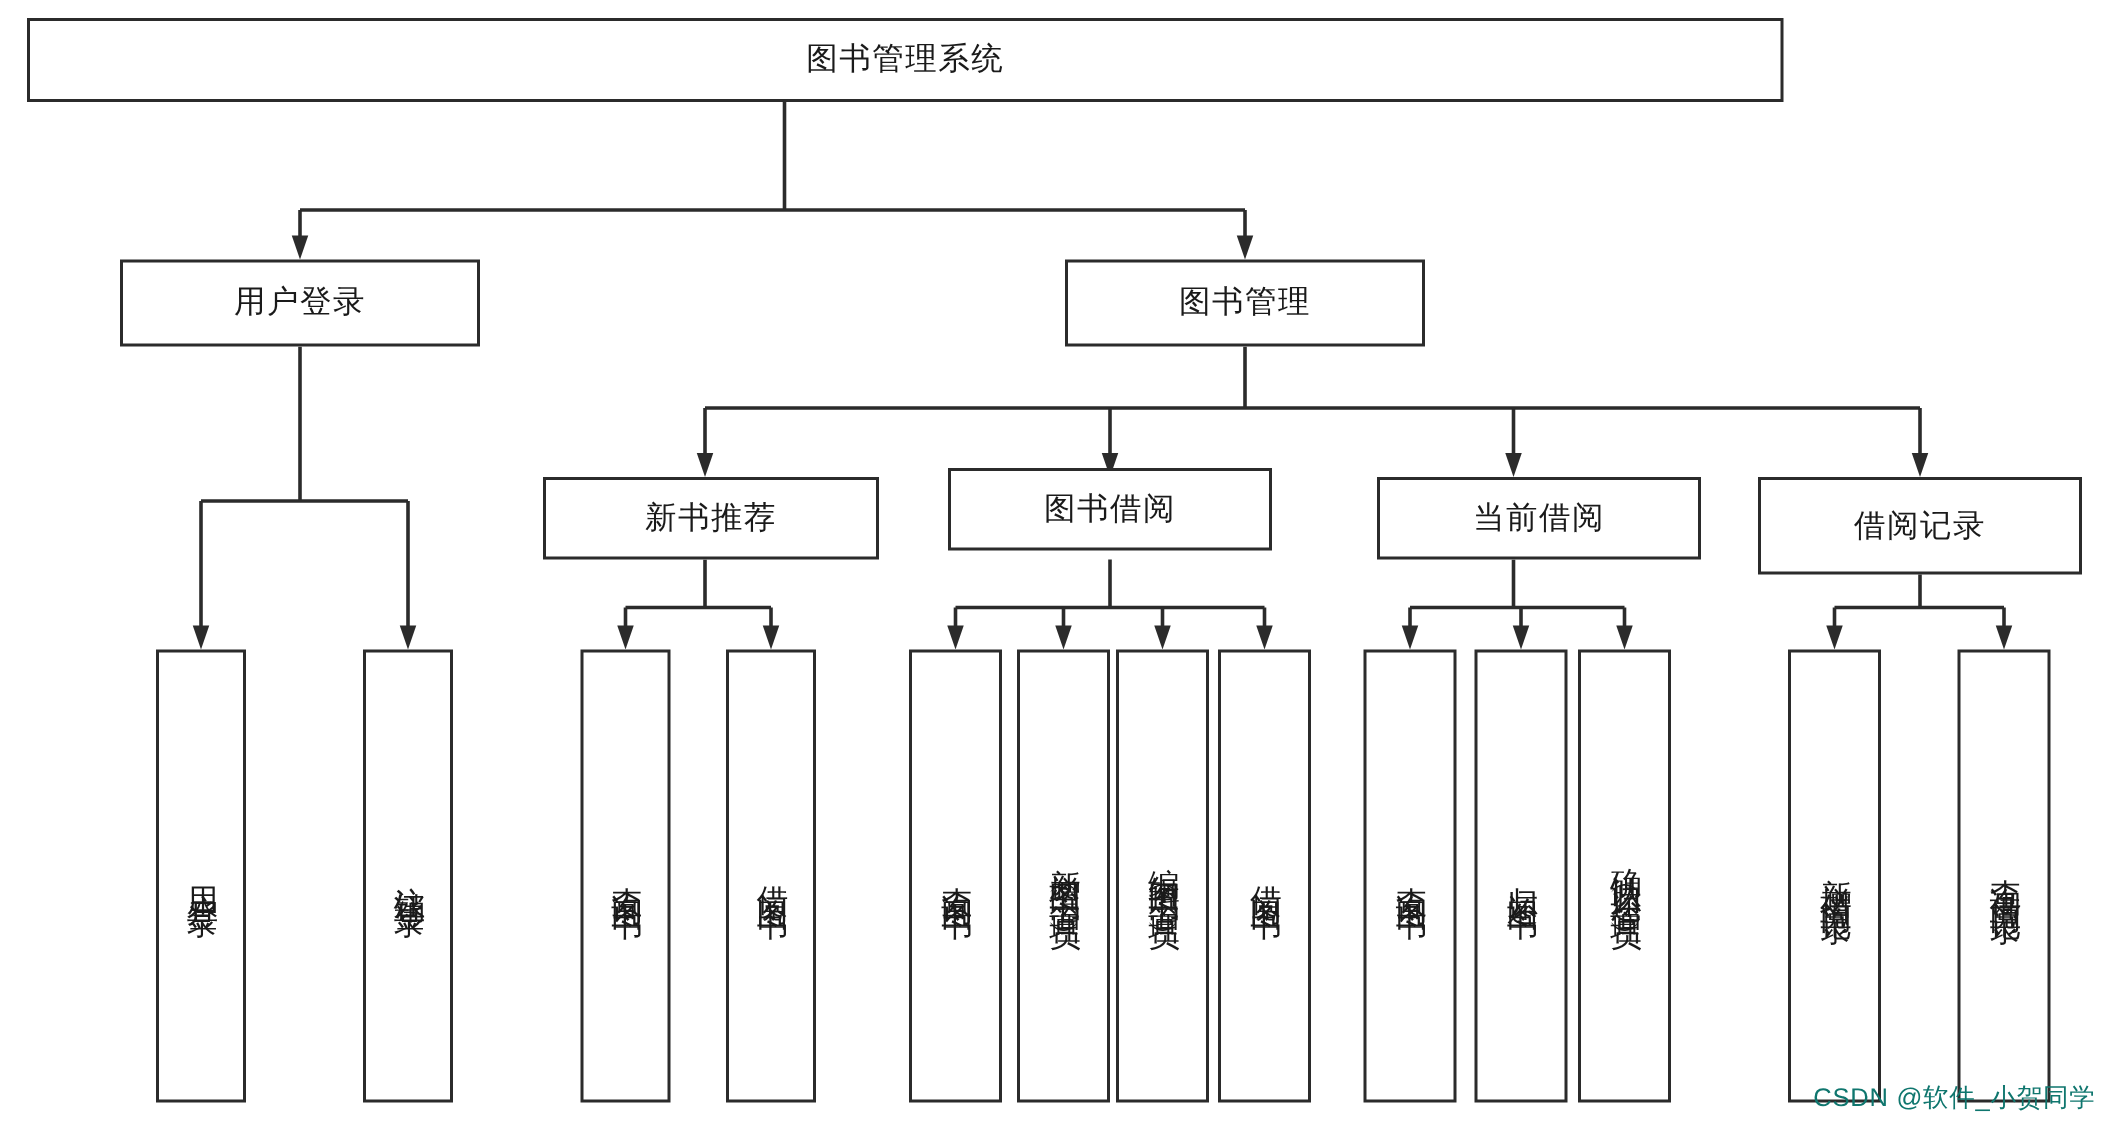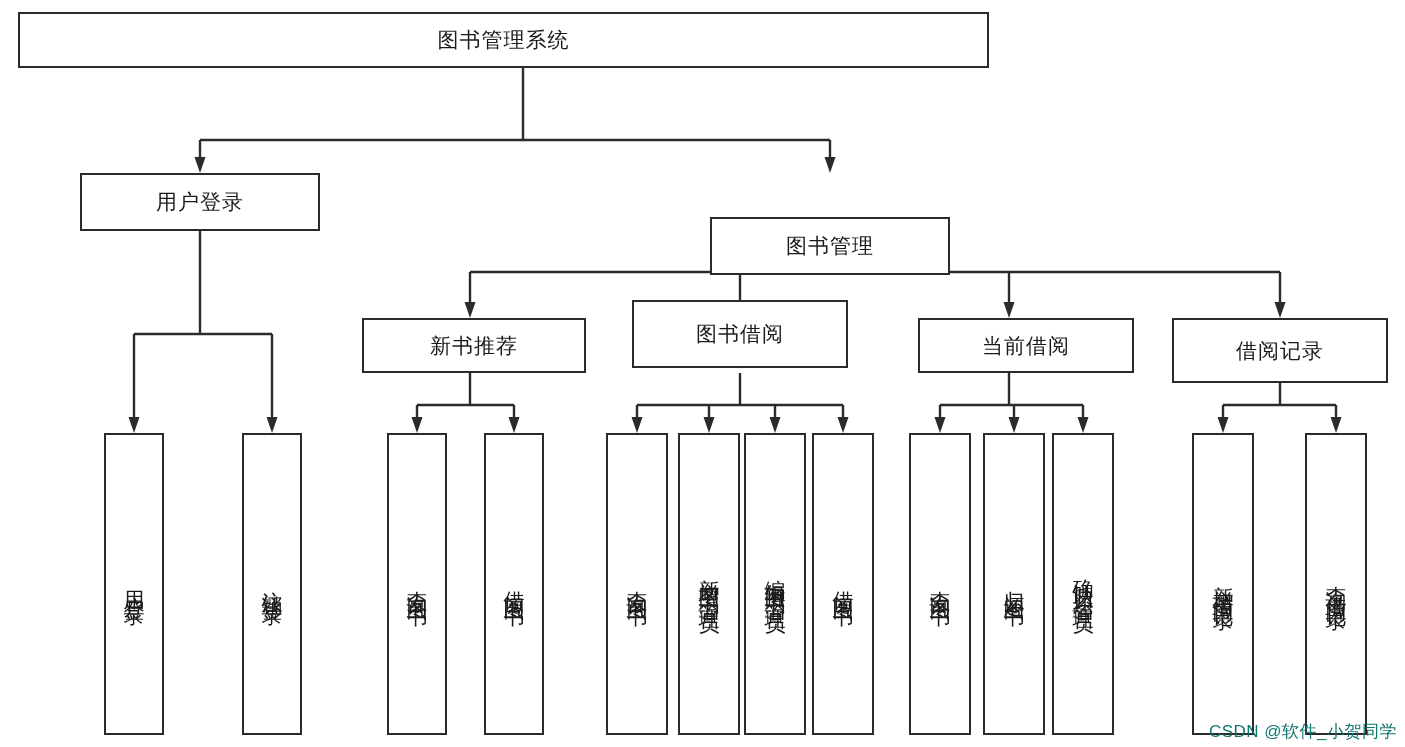--- a/index.html
+++ b/index.html
@@ -133,33 +133,33 @@
       <polygon points="1077.5,417 1088.5,417 1083,433" class="arrow-head"></polygon>
       <line x1="1280" y1="373" x2="1280" y2="405" class="conn-line"></line>
       <line x1="1223" y1="405" x2="1336" y2="405" class="conn-line"></line>
       <line x1="1223" y1="405" x2="1223" y2="418" class="conn-line"></line>
       <polygon points="1217.5,417 1228.5,417 1223,433" class="arrow-head"></polygon>
       <line x1="1336" y1="405" x2="1336" y2="418" class="conn-line"></line>
       <polygon points="1330.5,417 1341.5,417 1336,433" class="arrow-head"></polygon>
     </svg>
 
   <div id="node-layer">
-      <div class="node-box" style="left: 18px; top: 12px; width: 971px; height: 56px;">
+      <div class="node-box" style="left: 18px; top: 12px; width: 1171px; height: 56px;">
         <div class="node-label-h">图书管理系统</div>
       </div>
       <div class="node-box" style="left: 80px; top: 173px; width: 240px; height: 58px;">
         <div class="node-label-h">用户登录</div>
       </div>
-      <div class="node-box" style="left: 710px; top: 173px; width: 240px; height: 58px; margin-top: 44px;">
+      <div class="node-box" style="left: 710px; top: 173px; width: 240px; height: 58px;">
         <div class="node-label-h">图书管理</div>
       </div>
       <div class="node-box" style="left: 362px; top: 318px; width: 224px; height: 55px;">
         <div class="node-label-h">新书推荐</div>
       </div>
-      <div class="node-box" style="left: 632px; top: 300px; width: 216px; height: 68px;">
+      <div class="node-box" style="left: 632px; top: 312px; width: 216px; height: 55px;">
         <div class="node-label-h">图书借阅</div>
       </div>
       <div class="node-box" style="left: 918px; top: 318px; width: 216px; height: 55px;">
         <div class="node-label-h">当前借阅</div>
       </div>
       <div class="node-box" style="left: 1172px; top: 318px; width: 216px; height: 65px;">
         <div class="node-label-h">借阅记录</div>
       </div>
       <div class="node-box leaf" style="left: 104px; top: 433px; width: 60px; height: 302px;">
         <div class="node-label-v">用户登录</div>

